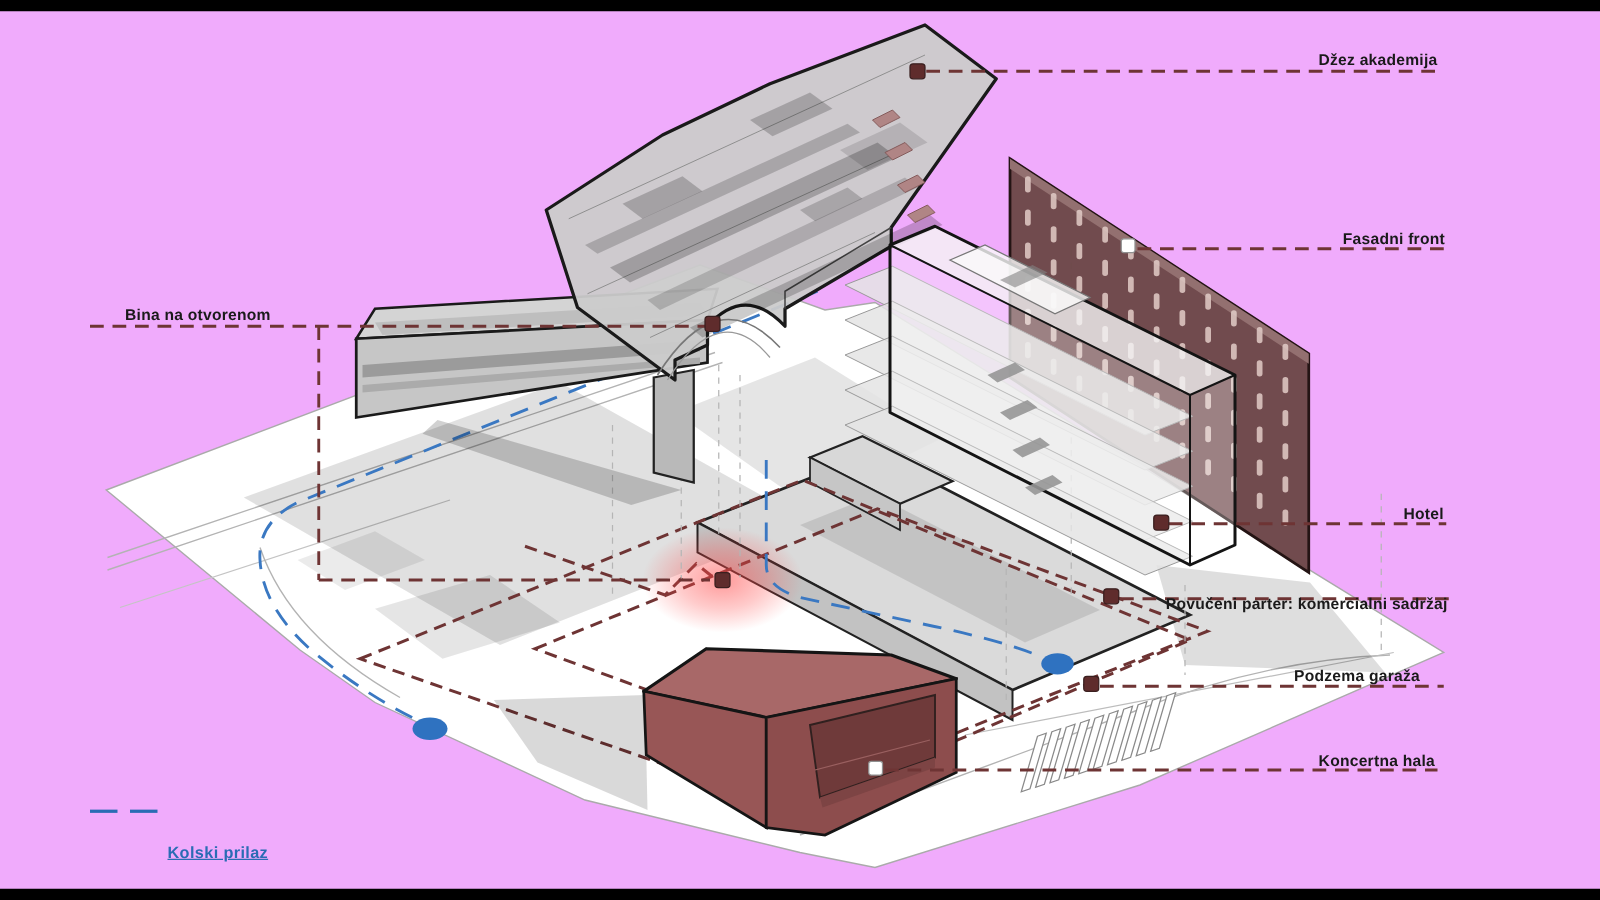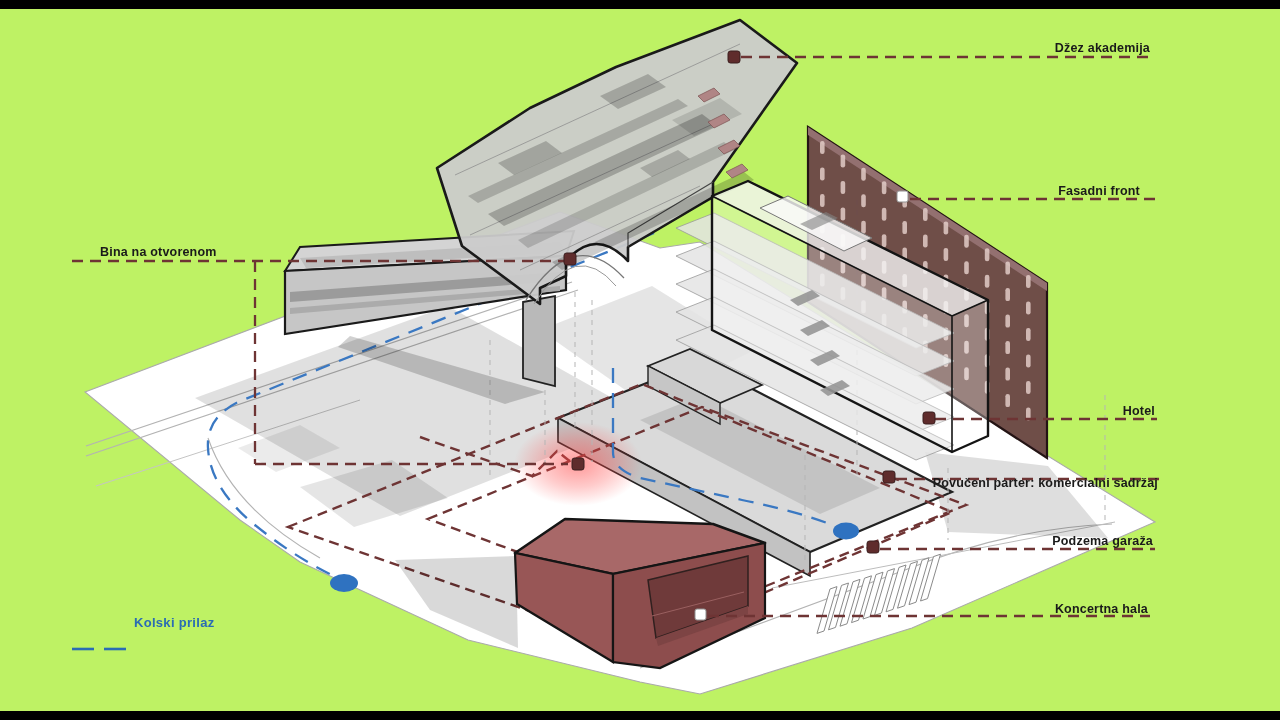--- a/index.html
+++ b/index.html
@@ -1,16 +1,16 @@
 <!DOCTYPE html>
 <html><head>
 <meta charset="utf-8">
 <style>
   html,body{margin:0;padding:0;background:#fff;}
-  #stage{position:relative;width:1280px;height:720px;background:#bef264;overflow:hidden;
+  #stage{position:relative;width:1280px;height:720px;background:#f0abfc;overflow:hidden;
          font-family:"Liberation Sans",sans-serif;}
   .bar{position:absolute;left:0;width:1280px;height:9px;background:#000;}
   #bar-top{top:0;} #bar-bottom{bottom:0;}
   svg{position:absolute;left:0;top:0;}
   .callout{position:absolute;font:700 12.5px "Liberation Sans",sans-serif;
            color:#1a1a1a;letter-spacing:.2px;white-space:nowrap;}
   .r{text-align:right;}
   .legend-label{position:absolute;font:700 13px "Liberation Sans",sans-serif;
            letter-spacing:.3px;white-space:nowrap;}
 </style>
@@ -250,21 +250,21 @@
       <rect class="mk-white" x="695" y="609" width="11" height="11" rx="2" fill="#ffffff" stroke="#909090" stroke-width="1"></rect>
     </g>
 
     <g id="legend-swatch" fill="none" stroke-width="2.6" stroke="#2a6cb4">
       <path d="M 72,649 H 94"></path>
       <path d="M 104,649 H 126"></path>
     </g>
   </svg>
 
   <div class="callout r" style="top: 41px; right: 130px; color: rgb(26, 26, 26);">Džez akademija</div>
-  <div class="callout r" style="top: 184px; right: 140px; color: rgb(26, 26, 26); text-align: center;">Fasadni front</div>
+  <div class="callout r" style="top: 184px; right: 124px; color: rgb(26, 26, 26); text-align: center;">Fasadni front</div>
   <div class="callout" style="top: 245px; left: 72px; color: rgb(26, 26, 26); padding-left: 28px;">Bina na otvorenom</div>
   <div class="callout r" style="top: 404px; right: 125px; color: rgb(26, 26, 26); padding-left: 32px;">Hotel</div>
   <div class="callout r" style="top: 476px; right: 122px; color: rgb(26, 26, 26);">Povučeni parter: komercialni sadržaj</div>
-  <div class="callout r" style="top: 534px; right: 127px; color: rgb(26, 26, 26);">Podzema garaža</div>
+  <div class="callout r" style="top: 534px; right: 144px; color: rgb(26, 26, 26);">Podzema garaža</div>
   <div class="callout r" style="top: 602px; right: 132px; color: rgb(26, 26, 26);">Koncertna hala</div>
 
-  <div class="legend-label" style="top: 615px; left: 134px; color: rgb(42, 108, 180);">Kolski prilaz</div>
+  <div class="legend-label" style="top: 674px; left: 134px; color: rgb(42, 108, 180); text-decoration: underline;">Kolski prilaz</div>
 </div>
 
 </body></html>

